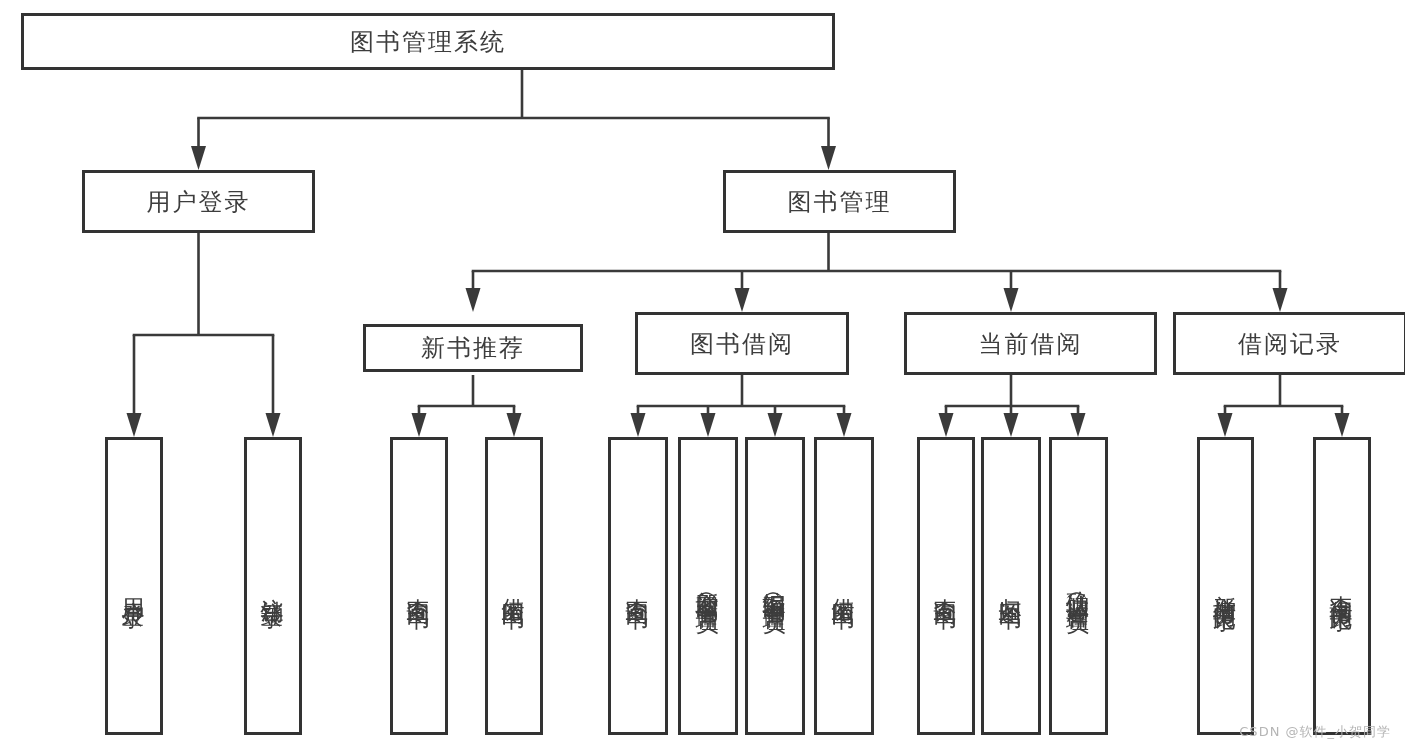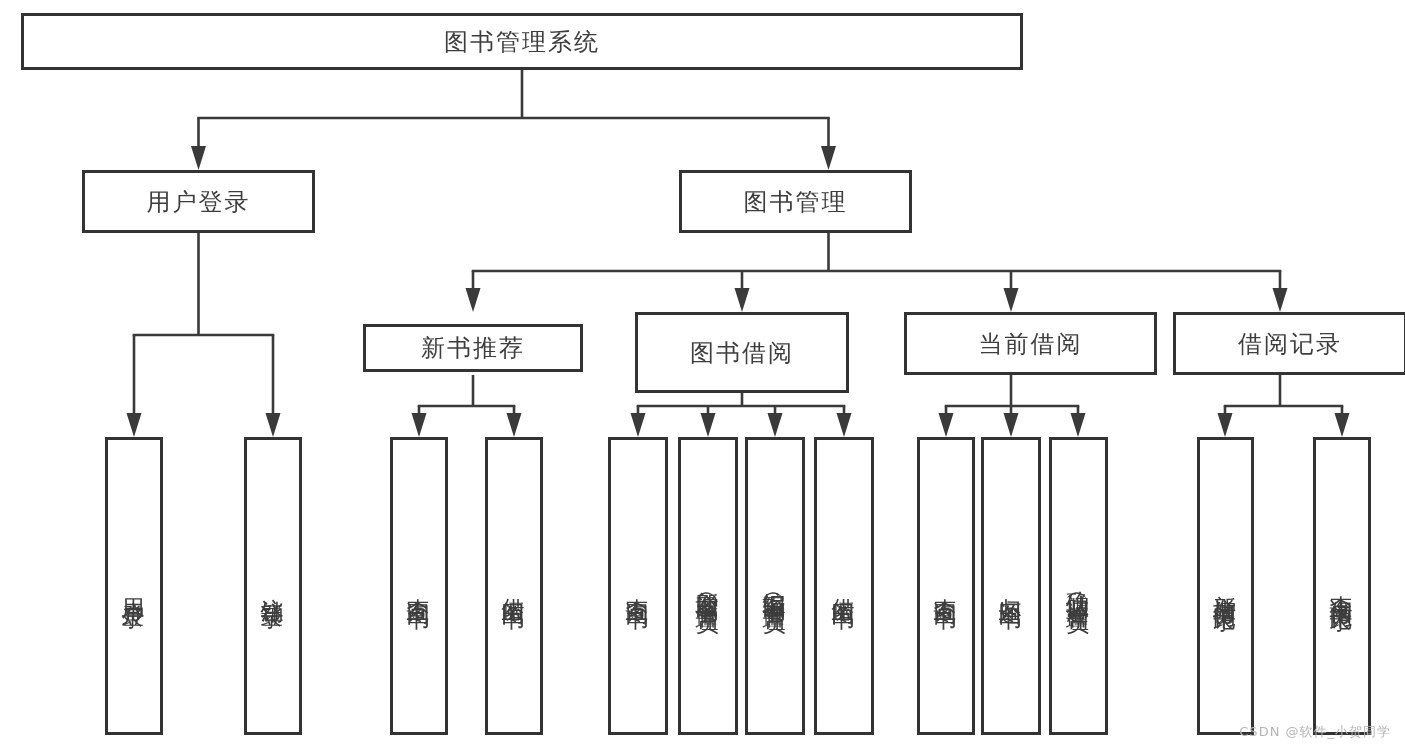--- a/index.html
+++ b/index.html
@@ -101,33 +101,33 @@
       <line x1="1078" y1="406" x2="1078" y2="417" stroke="#3a3a3a" stroke-width="2.6"></line>
       <polygon points="1070.5,413 1085.5,413 1078,437" fill="#3a3a3a"></polygon>
       <line x1="1280" y1="375" x2="1280" y2="406" stroke="#3a3a3a" stroke-width="2.6"></line>
       <line x1="1223.7" y1="406" x2="1343.3" y2="406" stroke="#3a3a3a" stroke-width="2.6"></line>
       <line x1="1225" y1="406" x2="1225" y2="417" stroke="#3a3a3a" stroke-width="2.6"></line>
       <polygon points="1217.5,413 1232.5,413 1225,437" fill="#3a3a3a"></polygon>
       <line x1="1342" y1="406" x2="1342" y2="417" stroke="#3a3a3a" stroke-width="2.6"></line>
       <polygon points="1334.5,413 1349.5,413 1342,437" fill="#3a3a3a"></polygon>
     </svg>
   <div id="nodes-layer">
-      <div class="node" style="left: 21px; top: 13px; width: 1002px; height: 57px;">
+      <div class="node" style="left: 21px; top: 13px; width: 814px; height: 57px;">
         <span>图书管理系统</span>
       </div>
       <div class="node" style="left: 82px; top: 170px; width: 233px; height: 63px;">
         <span>用户登录</span>
       </div>
-      <div class="node" style="left: 679px; top: 170px; width: 233px; height: 63px;">
+      <div class="node" style="left: 723px; top: 170px; width: 233px; height: 63px;">
         <span>图书管理</span>
       </div>
       <div class="node" style="left: 363px; top: 324px; width: 220px; height: 48px; align-items: center;">
         <span>新书推荐</span>
       </div>
-      <div class="node" style="left: 635px; top: 312px; width: 214px; height: 81px;">
+      <div class="node" style="left: 635px; top: 312px; width: 214px; height: 63px;">
         <span>图书借阅</span>
       </div>
       <div class="node" style="left: 904px; top: 312px; width: 253px; height: 63px;">
         <span>当前借阅</span>
       </div>
       <div class="node" style="left: 1173px; top: 312px; width: 234px; height: 63px;">
         <span>借阅记录</span>
       </div>
       <div class="node v" style="left: 105px; top: 437px; width: 58px; height: 298px;">
         <span>用户登录</span>

